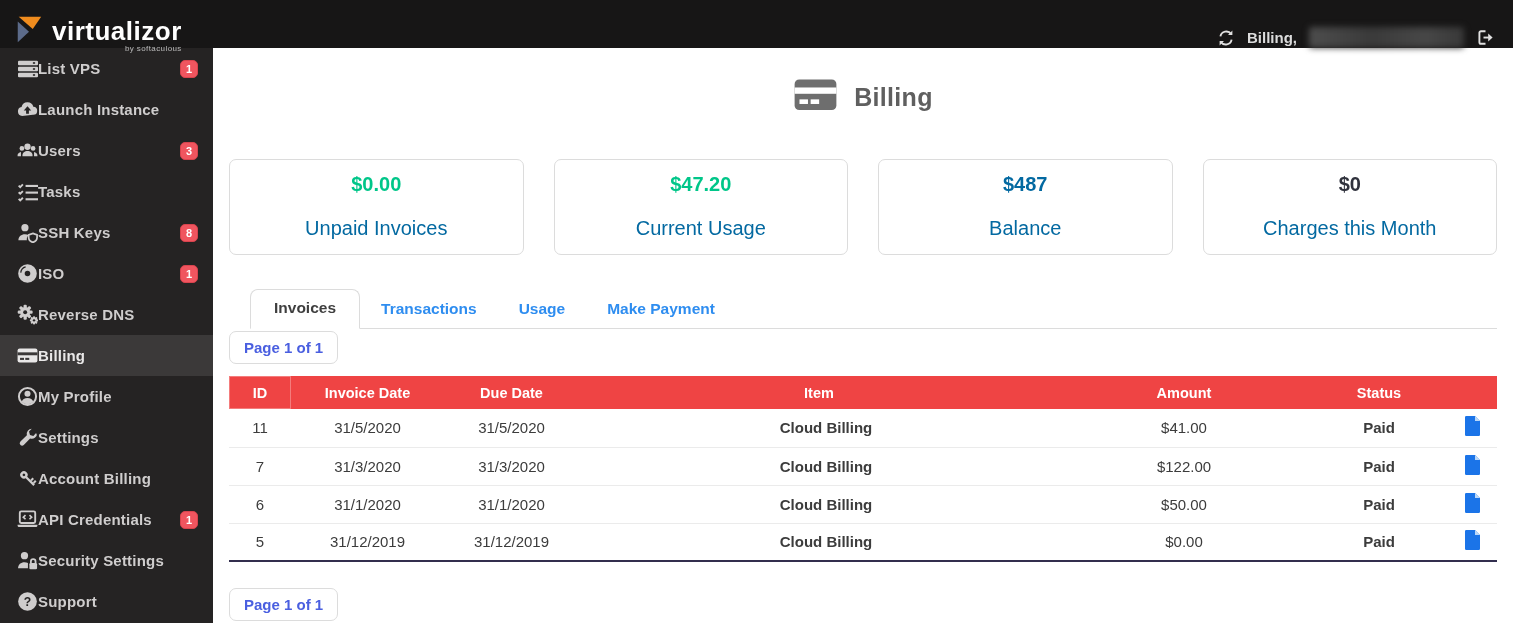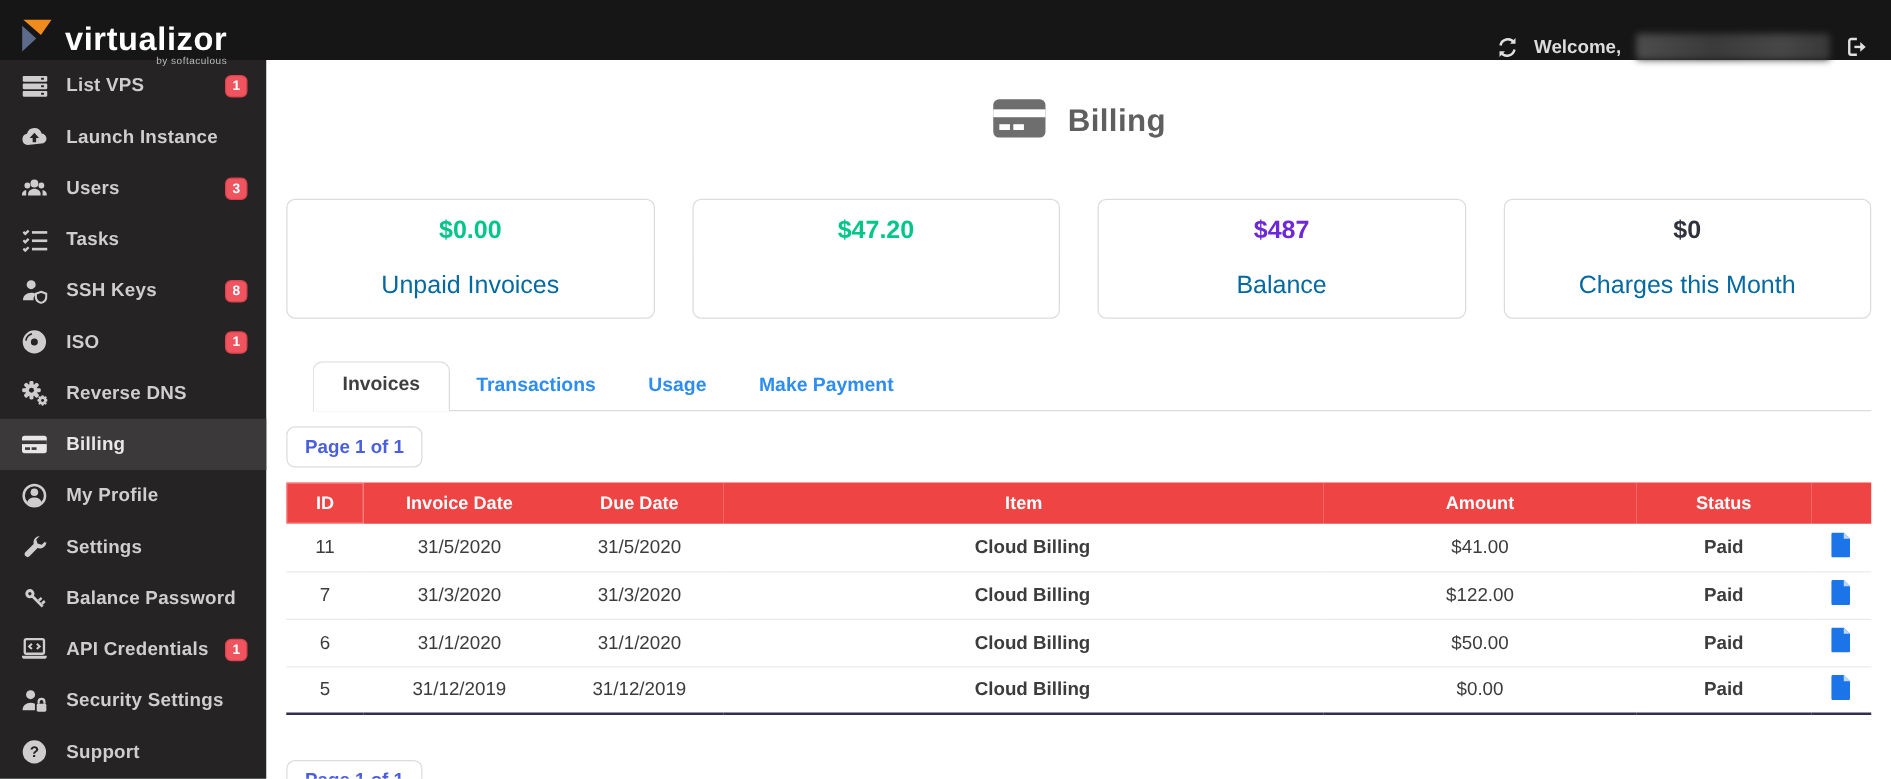--- a/index.html
+++ b/index.html
@@ -16,21 +16,21 @@
   .welcome-text { color:#dcdcdc; font-size:15px; font-weight:bold; }
   .redacted-name { width:155px; height:21px; border-radius:3px;
                    background:linear-gradient(90deg,#4d4d4d,#3a3a3a 40%,#474747 75%,#383838);
                    filter:blur(3px); }
   .icon-btn { display:flex; align-items:center; justify-content:center; cursor:pointer; }
 
   
   .sidebar { position:absolute; top:48px; left:0; width:213px; height:575px;
              background:#252323; z-index:10; }
   .side-item { position:relative; height:41px; display:flex; align-items:center;
-               padding-left:17px; gap:15px; color:#cfcdcd; cursor:pointer; }
+               padding-left:17px; color:#cfcdcd; cursor:pointer; }
   .side-item.active { background:#3b3939; color:#e9e8e8; }
   .side-icon { width:21px; height:21px; flex:0 0 21px; display:flex; align-items:center; justify-content:center; }
   .side-label { font-size:15px; font-weight:bold; letter-spacing:.2px; white-space:nowrap; }
   .badge { position:absolute; right:15px; top:50%; transform:translateY(-50%);
            min-width:18px; height:18px; padding:0 4px; background:#f0555f;
            border:1px solid #d8434d; border-radius:5px; color:#fff;
            font-size:11px; font-weight:bold; display:flex; align-items:center; justify-content:center; }
   .badge:empty { display:none; }
 
   
@@ -45,21 +45,21 @@
                text-align:center; padding:13px 8px 14px 8px; }
   .stat-value { font-size:20px; font-weight:bold; color:#00c689; }
   .stat-label { font-size:20px; color:#0369a1; margin-top:21px; }
 
   .tabs { display:flex; align-items:flex-end; margin-top:34px; border-bottom:1px solid #dcdcdc;margin-left:21px; }
   .tab { padding:9px 21px 10px 21px; font-size:15.5px; font-weight:bold; color:#2e8df0;
          cursor:pointer; margin-bottom:0; }
   .tab.active { background:#fff; color:#3f3f3f; border:1px solid #dcdcdc; border-bottom:1px solid #fff;
                 border-radius:8px 8px 0 0; margin-bottom:-1px; padding:9px 23px 11px 23px; }
 
-  .page-btn { display:inline-block; margin-top:12px; padding:7px 14px; border:1px solid #dcdcdc;
+  .page-btn { display:inline-block; margin-top:2px; padding:7px 14px; border:1px solid #dcdcdc;
               border-radius:7px; color:#4a5fe0; font-size:15px; font-weight:bold; cursor:pointer;
               background:#fff; }
 
   table.invoices { width:100%; margin-top:12px; border-collapse:collapse;
                    border-bottom:2px solid #322e4e; }
   table.invoices th { background:#ef4444; color:#fff; font-size:14.5px; font-weight:bold;
                       height:33px; text-align:center; }
   table.invoices th.col-id { box-shadow: inset 0 0 0 1px rgba(255,255,255,.3); }
   table.invoices td { height:38px; font-size:15px; color:#3c3c3c; text-align:center;
                       border-bottom:1px solid #ebebeb;margin-top:48px; }
@@ -90,21 +90,21 @@
   </div>
   <div class="topbar-right">
     <span class="icon-btn">
       <svg width="18" height="18" viewBox="0 0 18 18">
         <path d="M3.4 7.4A6 6 0 0 1 14.2 5" fill="none" stroke="#e0e0e0" stroke-width="1.9"></path>
         <polygon points="15.4,1.4 15.4,6 11,6" fill="#e0e0e0"></polygon>
         <path d="M14.6 10.6A6 6 0 0 1 3.8 13" fill="none" stroke="#e0e0e0" stroke-width="1.9"></path>
         <polygon points="2.6,16.6 2.6,12 7,12" fill="#e0e0e0"></polygon>
       </svg>
     </span>
-    <span class="welcome-text">Welcome,</span>
+    <span class="welcome-text">Billing,</span>
     <span class="redacted-name"></span>
     <span class="icon-btn">
       <svg width="19" height="19" viewBox="0 0 19 19">
         <path d="M9.5 3.2H5A1.6 1.6 0 0 0 3.4 4.8v9.4A1.6 1.6 0 0 0 5 15.8h4.5" fill="none" stroke="#e0e0e0" stroke-width="1.9"></path>
         <rect x="7.5" y="8.6" width="5.4" height="1.9" fill="#e0e0e0"></rect>
         <polygon points="12.2,5.6 16.6,9.5 12.2,13.4" fill="#e0e0e0"></polygon>
       </svg>
     </span>
   </div>
 </div>
@@ -254,21 +254,21 @@
       <svg width="20" height="20" viewBox="0 0 18 18" fill="currentColor">
         <g transform="rotate(-45 9 9)">
           <circle cx="9" cy="3.8" r="3.3"></circle>
             <circle cx="9" cy="3.8" r="1.2" fill="#252323"></circle>
           <rect x="8" y="6.4" width="2" height="10.4"></rect>
           <rect x="10" y="11" width="2.8" height="1.8"></rect>
             <rect x="10" y="14.2" width="2.8" height="1.8"></rect>
         </g>
       </svg>
     </span>
-    <span class="side-label">Balance Password</span>
+    <span class="side-label">Account Billing</span>
 
   </div>
 
   <div class="side-item">
     <span class="side-icon">
       <svg width="21" height="21" viewBox="0 0 18 18" fill="currentColor">
         <rect x="2.4" y="2" width="13.2" height="10" rx="1.2" fill="none" stroke="currentColor" stroke-width="1.6"></rect>
         <path d="M7.3 5.2L5.4 7l1.9 1.8M10.7 5.2L12.6 7l-1.9 1.8" fill="none" stroke="currentColor" stroke-width="1.4"></path>
         <path d="M.5 13.4h17v.7c0 .9-.7 1.4-1.6 1.4H2.1c-.9 0-1.6-.5-1.6-1.4z"></path>
       </svg>
@@ -317,23 +317,24 @@
     <span class="page-title">Billing</span>
   </div>
 
   <div class="stats-row">
     <div class="stat-card">
       <div class="stat-value" style="color: rgb(0, 198, 137);">$0.00</div>
       <div class="stat-label">Unpaid Invoices</div>
     </div>
     <div class="stat-card">
       <div class="stat-value" style="color: rgb(0, 198, 137);">$47.20</div>
+      <div class="stat-label">Current Usage</div>
     </div>
     <div class="stat-card">
-      <div class="stat-value" style="color: #6d28d9;">$487</div>
+      <div class="stat-value" style="color: #0369a1;">$487</div>
       <div class="stat-label">Balance</div>
     </div>
     <div class="stat-card">
       <div class="stat-value" style="color: rgb(48, 50, 61);">$0</div>
       <div class="stat-label">Charges this Month</div>
     </div>
   </div>
 
   <div class="tabs">
     <div class="tab active">Invoices</div>

